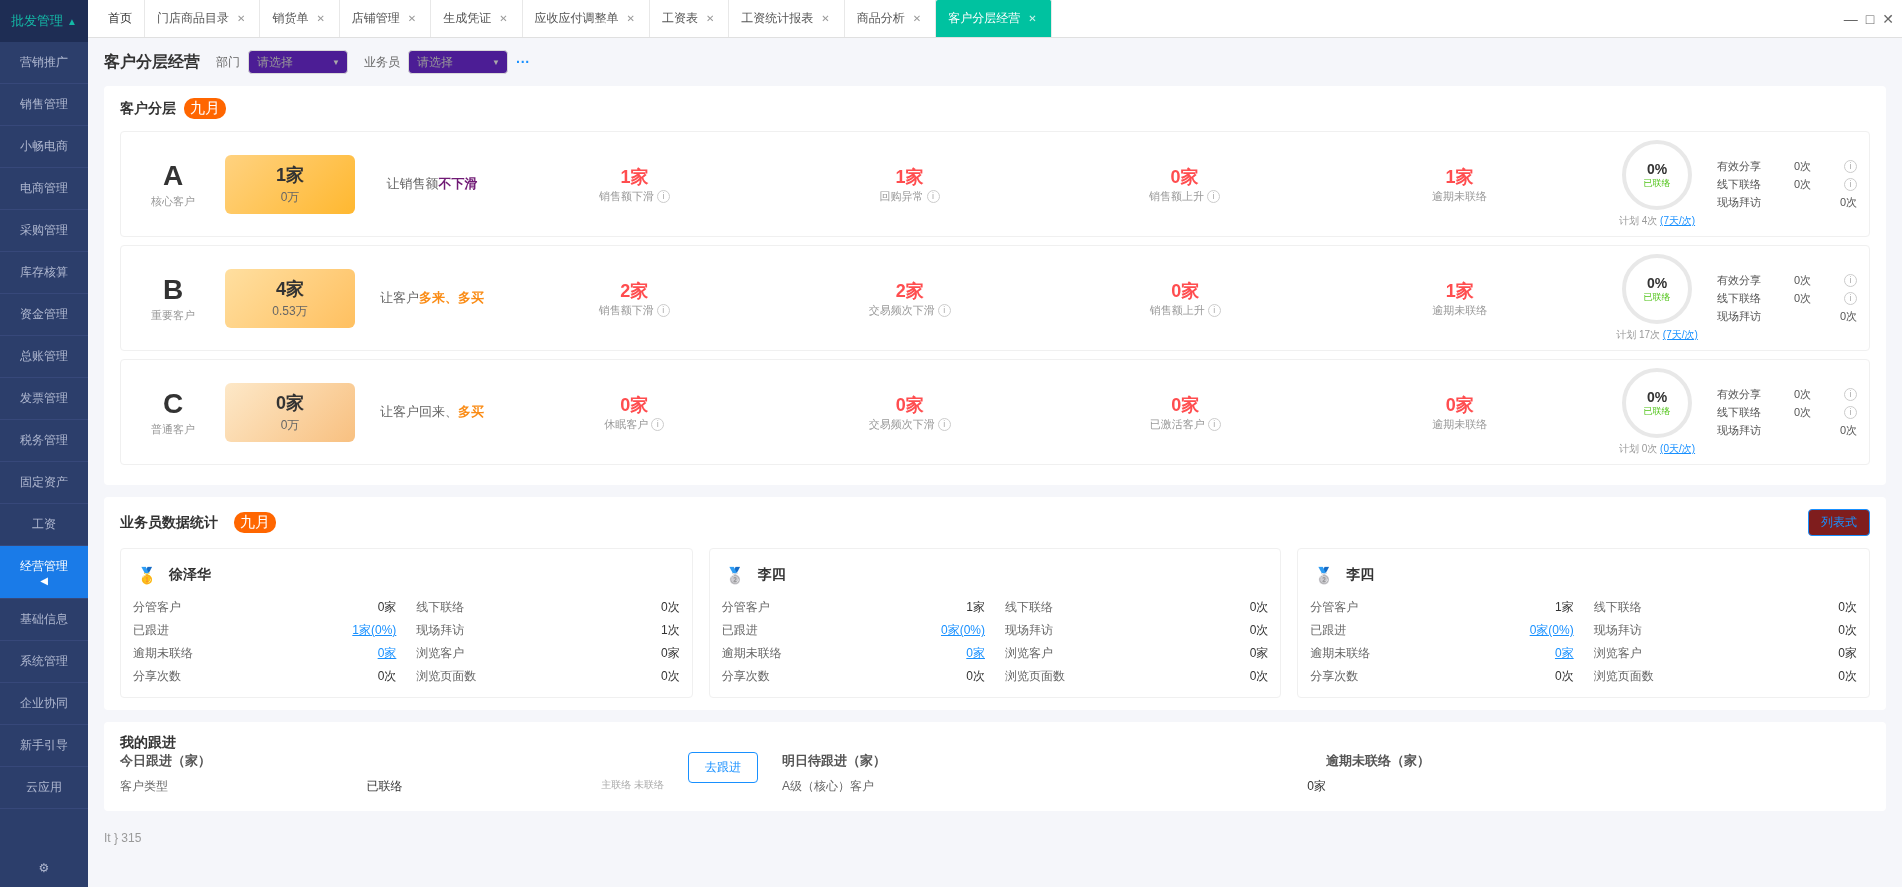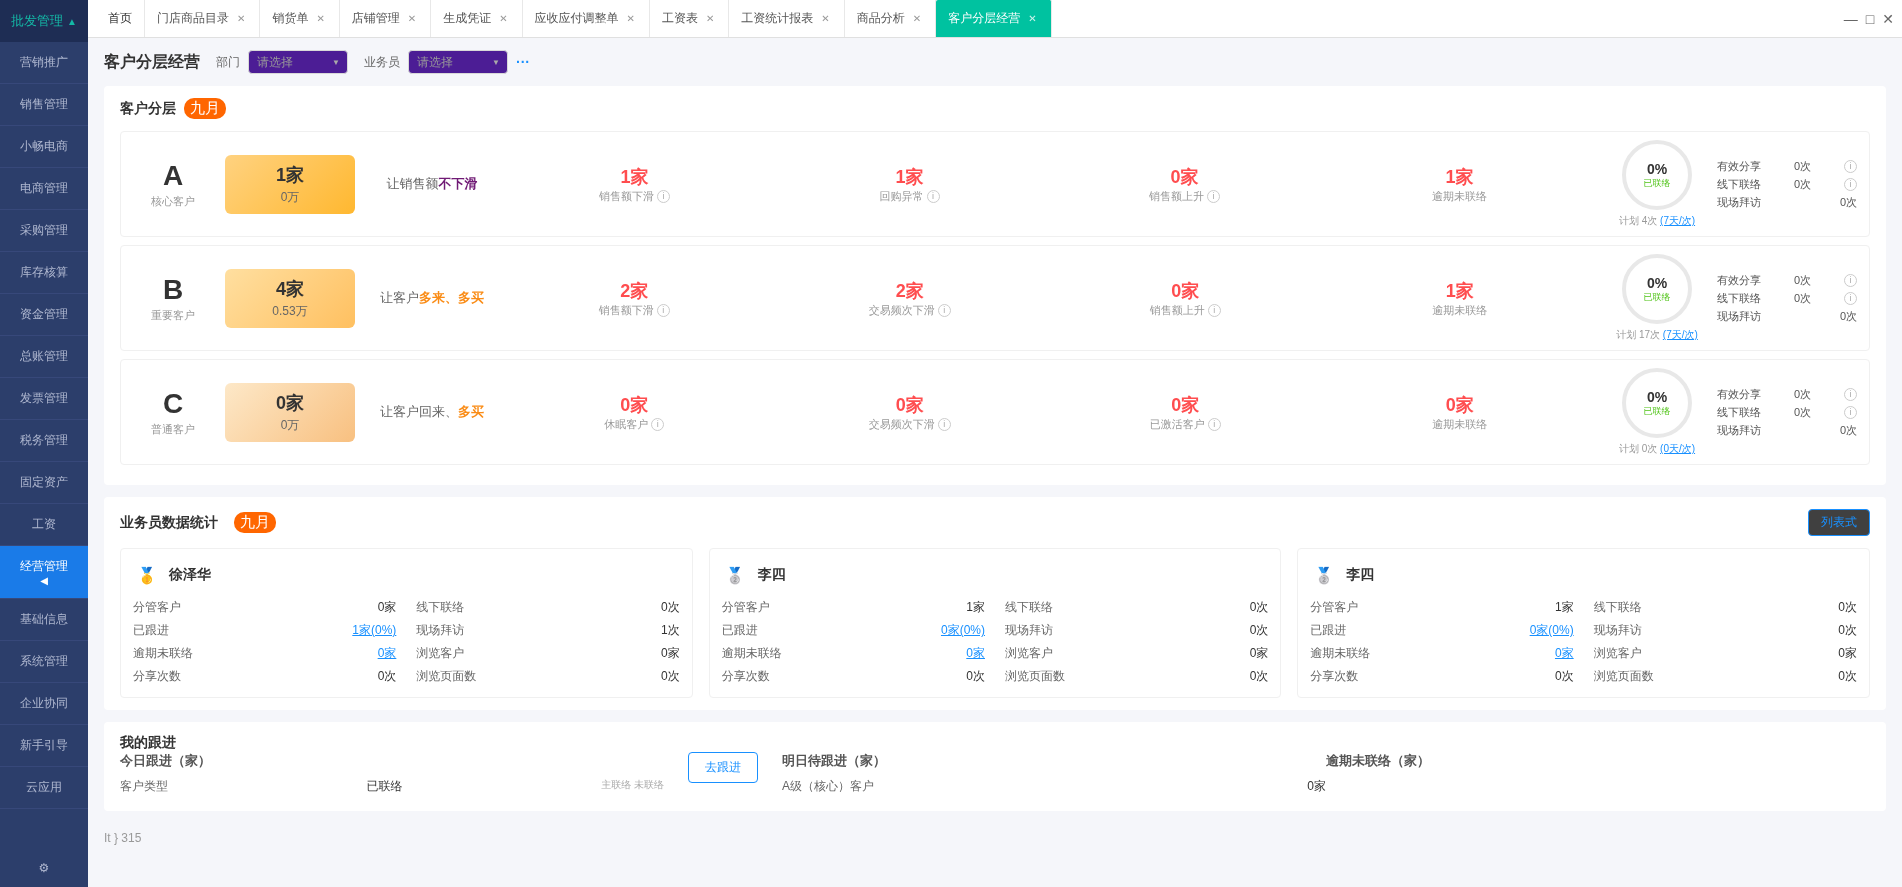--- a/index.html
+++ b/index.html
@@ -331,21 +331,21 @@
     
     .biz-header {
       display: flex;
       align-items: center;
       justify-content: space-between;
       margin-bottom: 12px;
     }
     .btn-list {
       border: 1px solid #1890ff;
       color: #1890ff;
-      background: #404040;
+      background: #7f1d1d;
       padding: 4px 12px;
       border-radius: 4px;
       cursor: pointer;
       font-size: 12px;
     }
 
     .biz-grid {
       display: grid;
       grid-template-columns: repeat(3, 1fr);
       gap: 16px;

